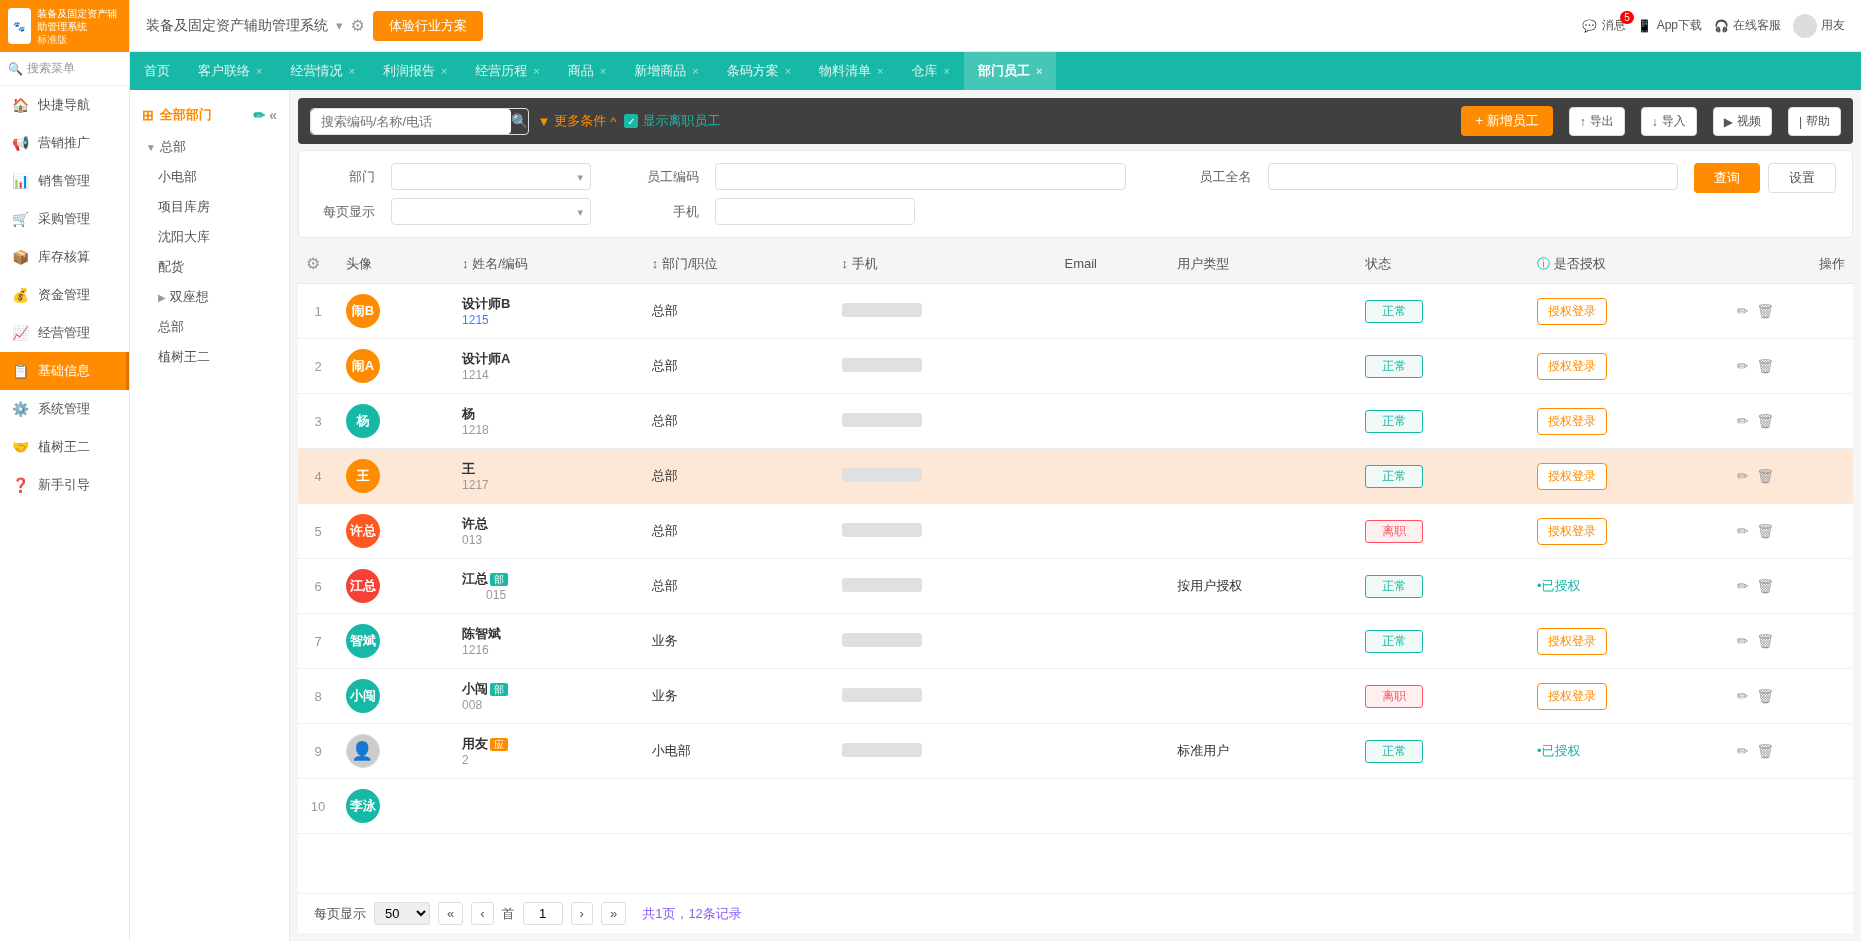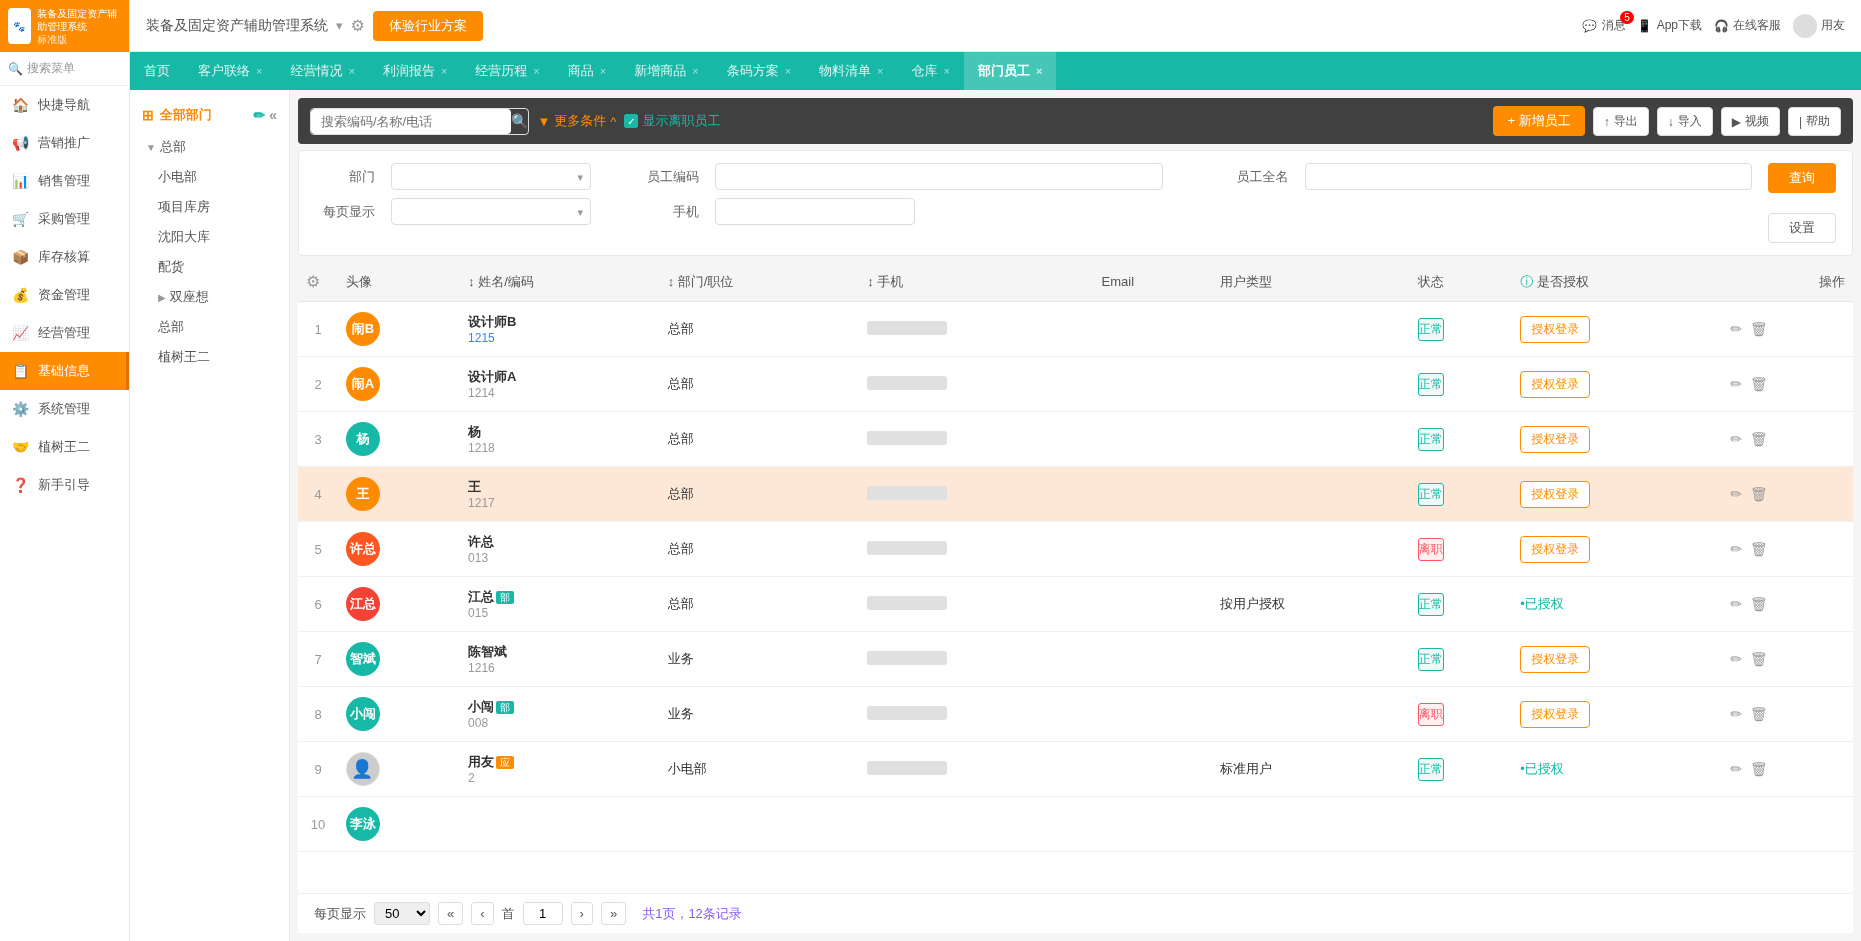--- a/index.html
+++ b/index.html
@@ -46,45 +46,45 @@
 
     
     .table-area { flex: 1; display: flex; flex-direction: column; overflow: hidden; padding: 8px; }
 
     
     .toolbar { background: #404040; padding: 8px 12px; display: flex; align-items: center; gap: 8px; margin-bottom: 6px; border-radius: 4px; flex-wrap: wrap; }
     .search-input { border: 1px solid #ddd; border-radius: 4px; padding: 5px 10px; font-size: 13px; width: 200px; outline: none; }
     .search-btn { background: none; border: none; cursor: pointer; color: #999; font-size: 14px; }
     .filter-btn { display: flex; align-items: center; gap: 4px; color: #ff8c00; cursor: pointer; font-size: 13px; border: none; background: none; }
     .show-resigned { display: flex; align-items: center; gap: 4px; color: #17b8a6; font-size: 13px; }
-    .toolbar-right { margin-left: auto; display: flex; align-items: flex-end; gap: 8px; }
+    .toolbar-right { margin-left: auto; display: flex; align-items: flex-end; gap: 16px; }
     .add-btn { background: #ff8c00; color: #fff; border: none; border-radius: 4px; padding: 6px 14px; cursor: pointer; font-size: 13px; }
     .icon-btn-sm { border: 1px solid #ddd; background: #fff; border-radius: 4px; padding: 5px 10px; cursor: pointer; font-size: 12px; color: #555; display: flex; align-items: center; gap: 4px; }
 
     
     .filter-area { background: #fff; padding: 12px 16px; margin-bottom: 6px; border-radius: 4px; border: 1px solid #e8e8e8; }
     .filter-row { display: flex; align-items: center; gap: 16px; margin-bottom: 8px; }
     .filter-row:last-child { margin-bottom: 0; }
     .filter-label { color: #666; font-size: 13px; width: 60px; text-align: right; flex-shrink: 0; }
     .filter-select { border: 1px solid #ddd; border-radius: 4px; padding: 5px 28px 5px 10px; font-size: 13px; outline: none; background: #fff; min-width: 200px; appearance: none; cursor: pointer; }
     .filter-input { border: 1px solid #ddd; border-radius: 4px; padding: 5px 10px; font-size: 13px; outline: none; min-width: 200px; }
-    .filter-actions { margin-left: auto; display: flex; flex-direction: column; gap: 20px; }
+    .filter-actions { margin-left: auto; display: flex; flex-direction: row; gap: 8px; }
     .query-btn { background: #ff8c00; color: #fff; border: none; border-radius: 4px; padding: 6px 20px; cursor: pointer; font-size: 13px; }
     .reset-btn { background: #fff; color: #555; border: 1px solid #ddd; border-radius: 4px; padding: 5px 20px; cursor: pointer; font-size: 13px; }
 
     
     .table-wrap { flex: 1; background: #fff; border-radius: 4px; overflow: auto; }
     table { width: 100%; border-collapse: collapse; font-size: 13px; }
     thead tr { background: #f5f5f5; border-bottom: 1px solid #e8e8e8; }
     thead th { padding: 10px 8px; text-align: left; color: #555; font-weight: 500; white-space: nowrap; }
     tbody tr { border-bottom: 1px solid #f0f0f0; }
     tbody tr.highlighted { background: #fde8d8; }
     tbody td { padding: 10px 8px; color: #333; }
     .avatar-circle { width: 34px; height: 34px; border-radius: 50%; display: flex; align-items: center; justify-content: center; color: #fff; font-size: 13px; font-weight: bold; flex-shrink: 0; }
-    .status-badge { display: inline-block; border-radius: 3px; padding: 2px 0; font-size: 12px; }
+    .status-badge { display: inline-block; border-radius: 3px; padding: 2px 16px; font-size: 12px; }
     .status-normal { background: #f0f9f6; color: #17b8a6; border: 1px solid #17b8a6; }
     .status-resigned { background: #fff0ef; color: #f56; border: 1px solid #f56; }
     .auth-btn { border: 1px solid #ff8c00; color: #ff8c00; background: #fff; border-radius: 4px; padding: 4px 10px; cursor: pointer; font-size: 12px; }
     .authorized { color: #17b8a6; font-size: 13px; }
     .action-icons { display: flex; gap: 8px; align-items: center; }
     .action-icon { color: #999; cursor: pointer; font-size: 14px; }
     .phone-blur { background: #e0e0e0; height: 14px; width: 80px; border-radius: 3px; display: inline-block; }
     .tag-dept { background: #17b8a6; color: #fff; border-radius: 2px; padding: 1px 4px; font-size: 10px; margin-left: 2px; }
     .tag-app { background: #ff8c00; color: #fff; border-radius: 2px; padding: 1px 4px; font-size: 10px; margin-left: 2px; }
 
@@ -497,21 +497,21 @@
       </div>
     </td>
   </tr>
               <tr>
     <td style="text-align:center;color:#999;">6</td>
     <td>
                   <div class="avatar-circle" style="background:#f44336;">江总</div>
                 </td>
     <td>
       <div><strong>江总</strong><span class="tag-dept">部</span></div>
-      <div style="color:#999;font-size:12px;">015</div>
+      <div style="color:#999;font-size:12px;margin-left:24px;">015</div>
     </td>
     <td>总部</td>
     <td><span class="phone-blur"></span></td>
     <td></td>
     <td>按用户授权</td>
     <td>
       <span class="status-badge status-normal">正常</span>
     </td>
     <td><span class="authorized">•已授权</span></td>
     <td style="text-align:right;">

